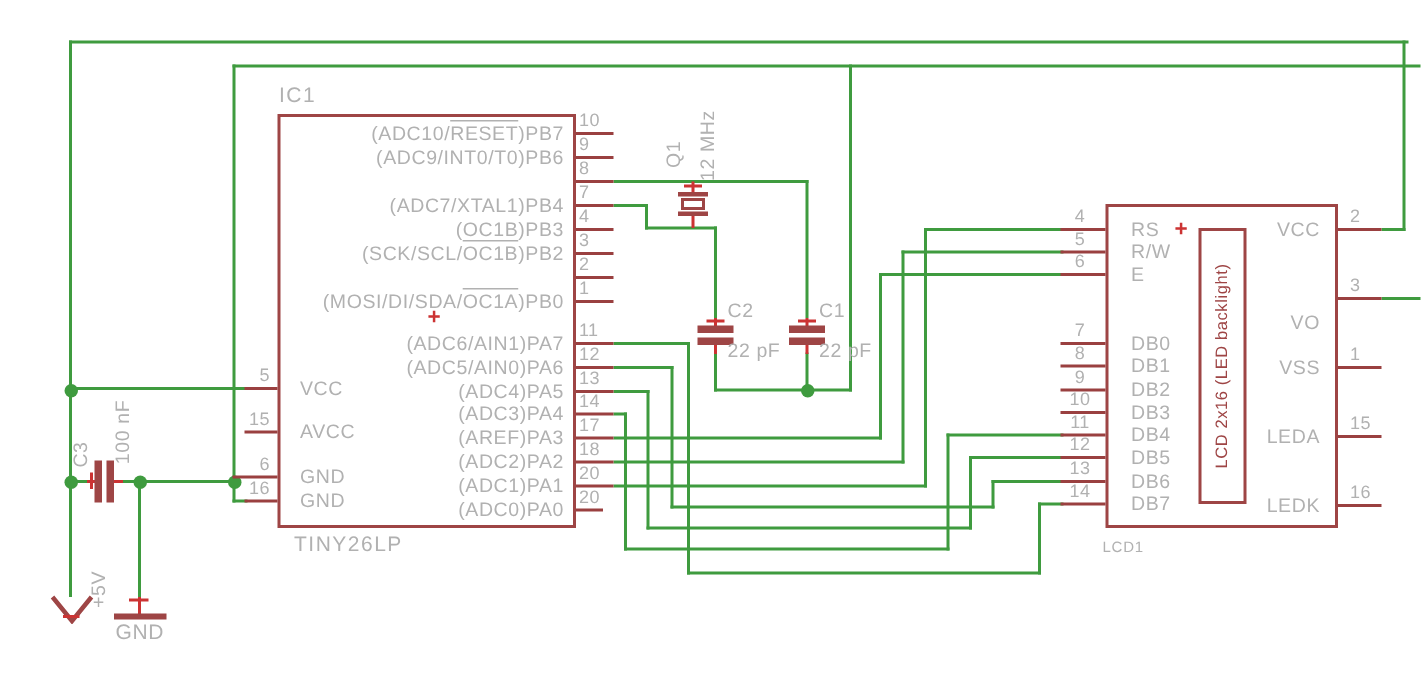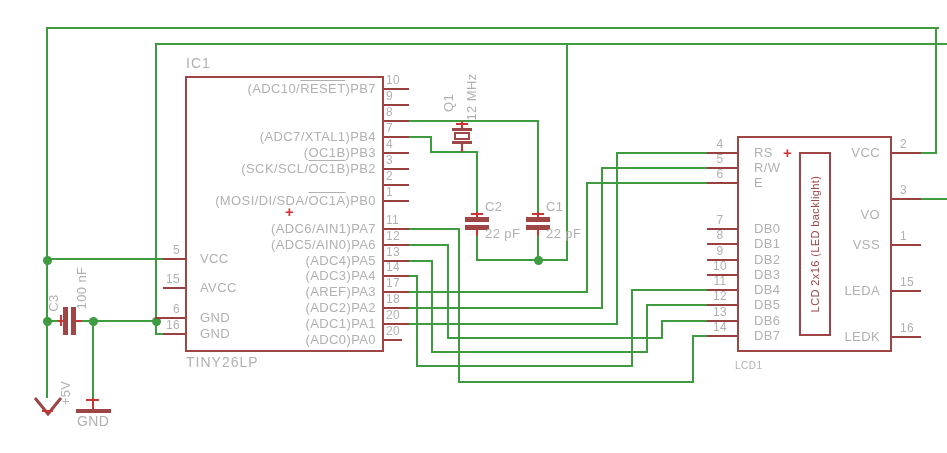--- a/index.html
+++ b/index.html
@@ -92,21 +92,21 @@
   <div class="w" style="left:592px;top:152px;width:93px;height:2px"></div>
 
   <div class="dot" style="left:19px;top:256px"></div>
   <div class="dot" style="left:19px;top:317px"></div>
   <div class="dot" style="left:65px;top:317px"></div>
   <div class="dot" style="left:128px;top:317px"></div>
   <div class="dot" style="left:510px;top:256px"></div>
 
   <div class="box" style="left:161px;top:76px;width:199px;height:276px"></div>
   <div class="ref" style="left:162px;top:56px">IC1</div>
-  <div class="ref" style="left:162px;top:355px">TINY26LP</div>
+  <div class="ref" style="left:172px;top:355px">TINY26LP</div>
   <div class="plus" style="left:261px;top:204px">+</div>
 
   <div class="s" style="left:360px;top:88px;width:25px;height:2px"></div>
   <div class="s" style="left:360px;top:104px;width:25px;height:2px"></div>
   <div class="s" style="left:360px;top:120px;width:25px;height:2px"></div>
   <div class="s" style="left:360px;top:136px;width:25px;height:2px"></div>
   <div class="s" style="left:360px;top:152px;width:25px;height:2px"></div>
   <div class="s" style="left:360px;top:168px;width:25px;height:2px"></div>
   <div class="s" style="left:360px;top:184px;width:25px;height:2px"></div>
   <div class="s" style="left:360px;top:200px;width:25px;height:2px"></div>
@@ -127,20 +127,21 @@
 
   <div class="num" style="left:362px;top:74px">10</div>
   <div class="num" style="left:362px;top:90px">9</div>
   <div class="num" style="left:362px;top:106px">8</div>
   <div class="num" style="left:362px;top:122px">7</div>
   <div class="num" style="left:362px;top:138px">4</div>
   <div class="num" style="left:362px;top:154px">3</div>
   <div class="num" style="left:362px;top:170px">2</div>
   <div class="num" style="left:362px;top:186px">1</div>
   <div class="lbl ra" style="left:166px;top:82px;width:186px"><span>(ADC10/</span><span class="ov">RESET</span><span>)PB7</span></div>
+  <div class="lbl ra" style="left:166px;top:98px;width:186px"><span>(ADC9/INT0/T0)PB6</span><span class="ov"></span><span></span></div>
   <div class="lbl ra" style="left:166px;top:130px;width:186px"><span>(ADC7/XTAL1)PB4</span><span class="ov"></span><span></span></div>
   <div class="lbl ra" style="left:166px;top:146px;width:186px"><span>(OC1B)PB3</span><span class="ov"></span><span></span></div>
   <div class="lbl ra" style="left:166px;top:162px;width:186px"><span>(SCK/SCL/</span><span class="ov">OC1B</span><span>)PB2</span></div>
   <div class="lbl ra" style="left:166px;top:194px;width:186px"><span>(MOSI/DI/SDA/</span><span class="ov">OC1A</span><span>)PB0</span></div>
 
   <div class="num" style="left:362px;top:214px">11</div>
   <div class="num" style="left:362px;top:230px">12</div>
   <div class="num" style="left:362px;top:246px">13</div>
   <div class="num" style="left:362px;top:261px">14</div>
   <div class="num" style="left:362px;top:277px">17</div>

